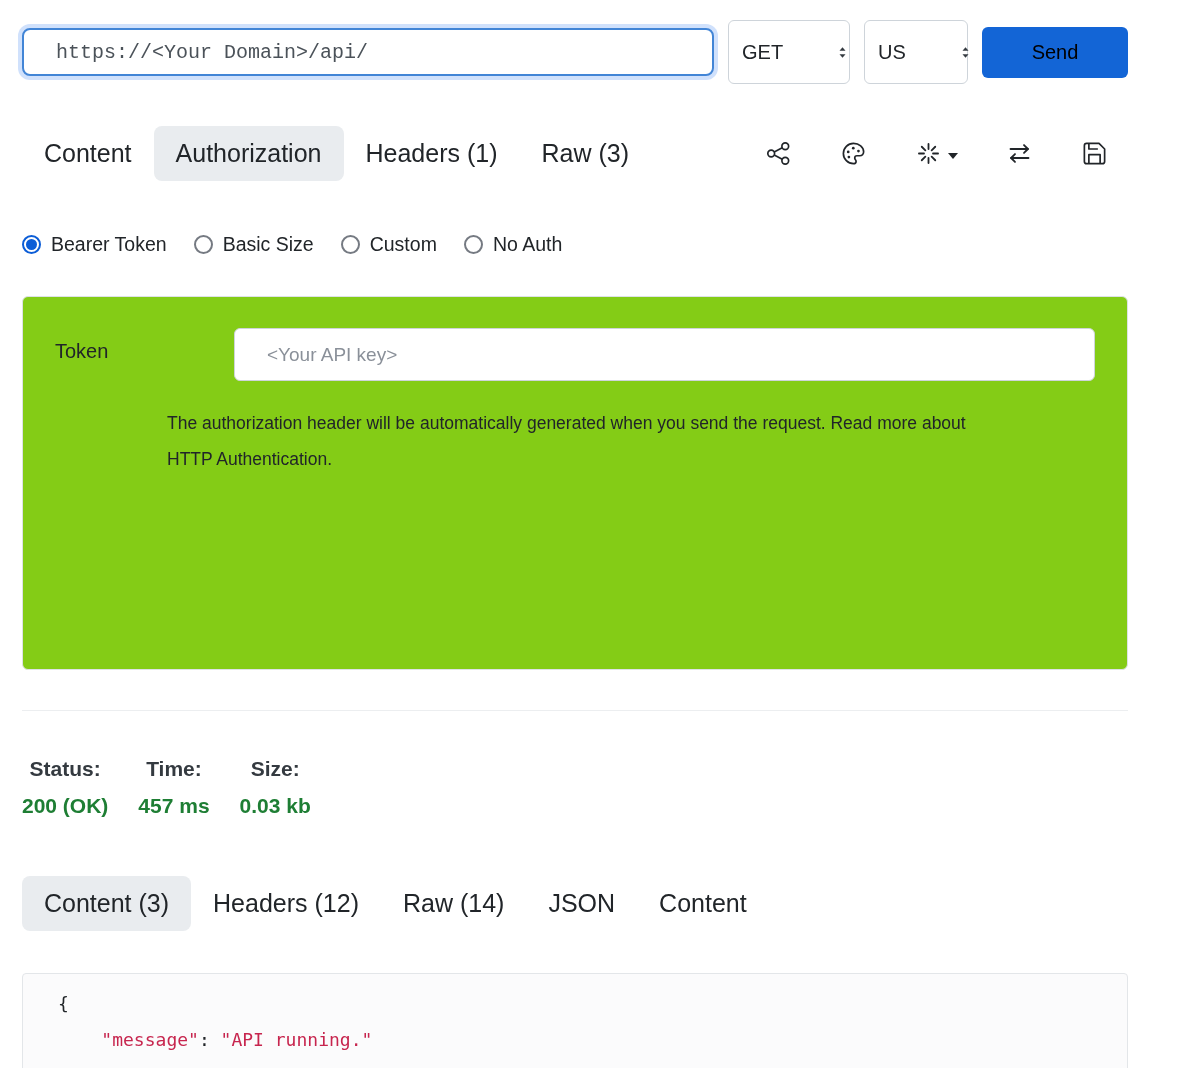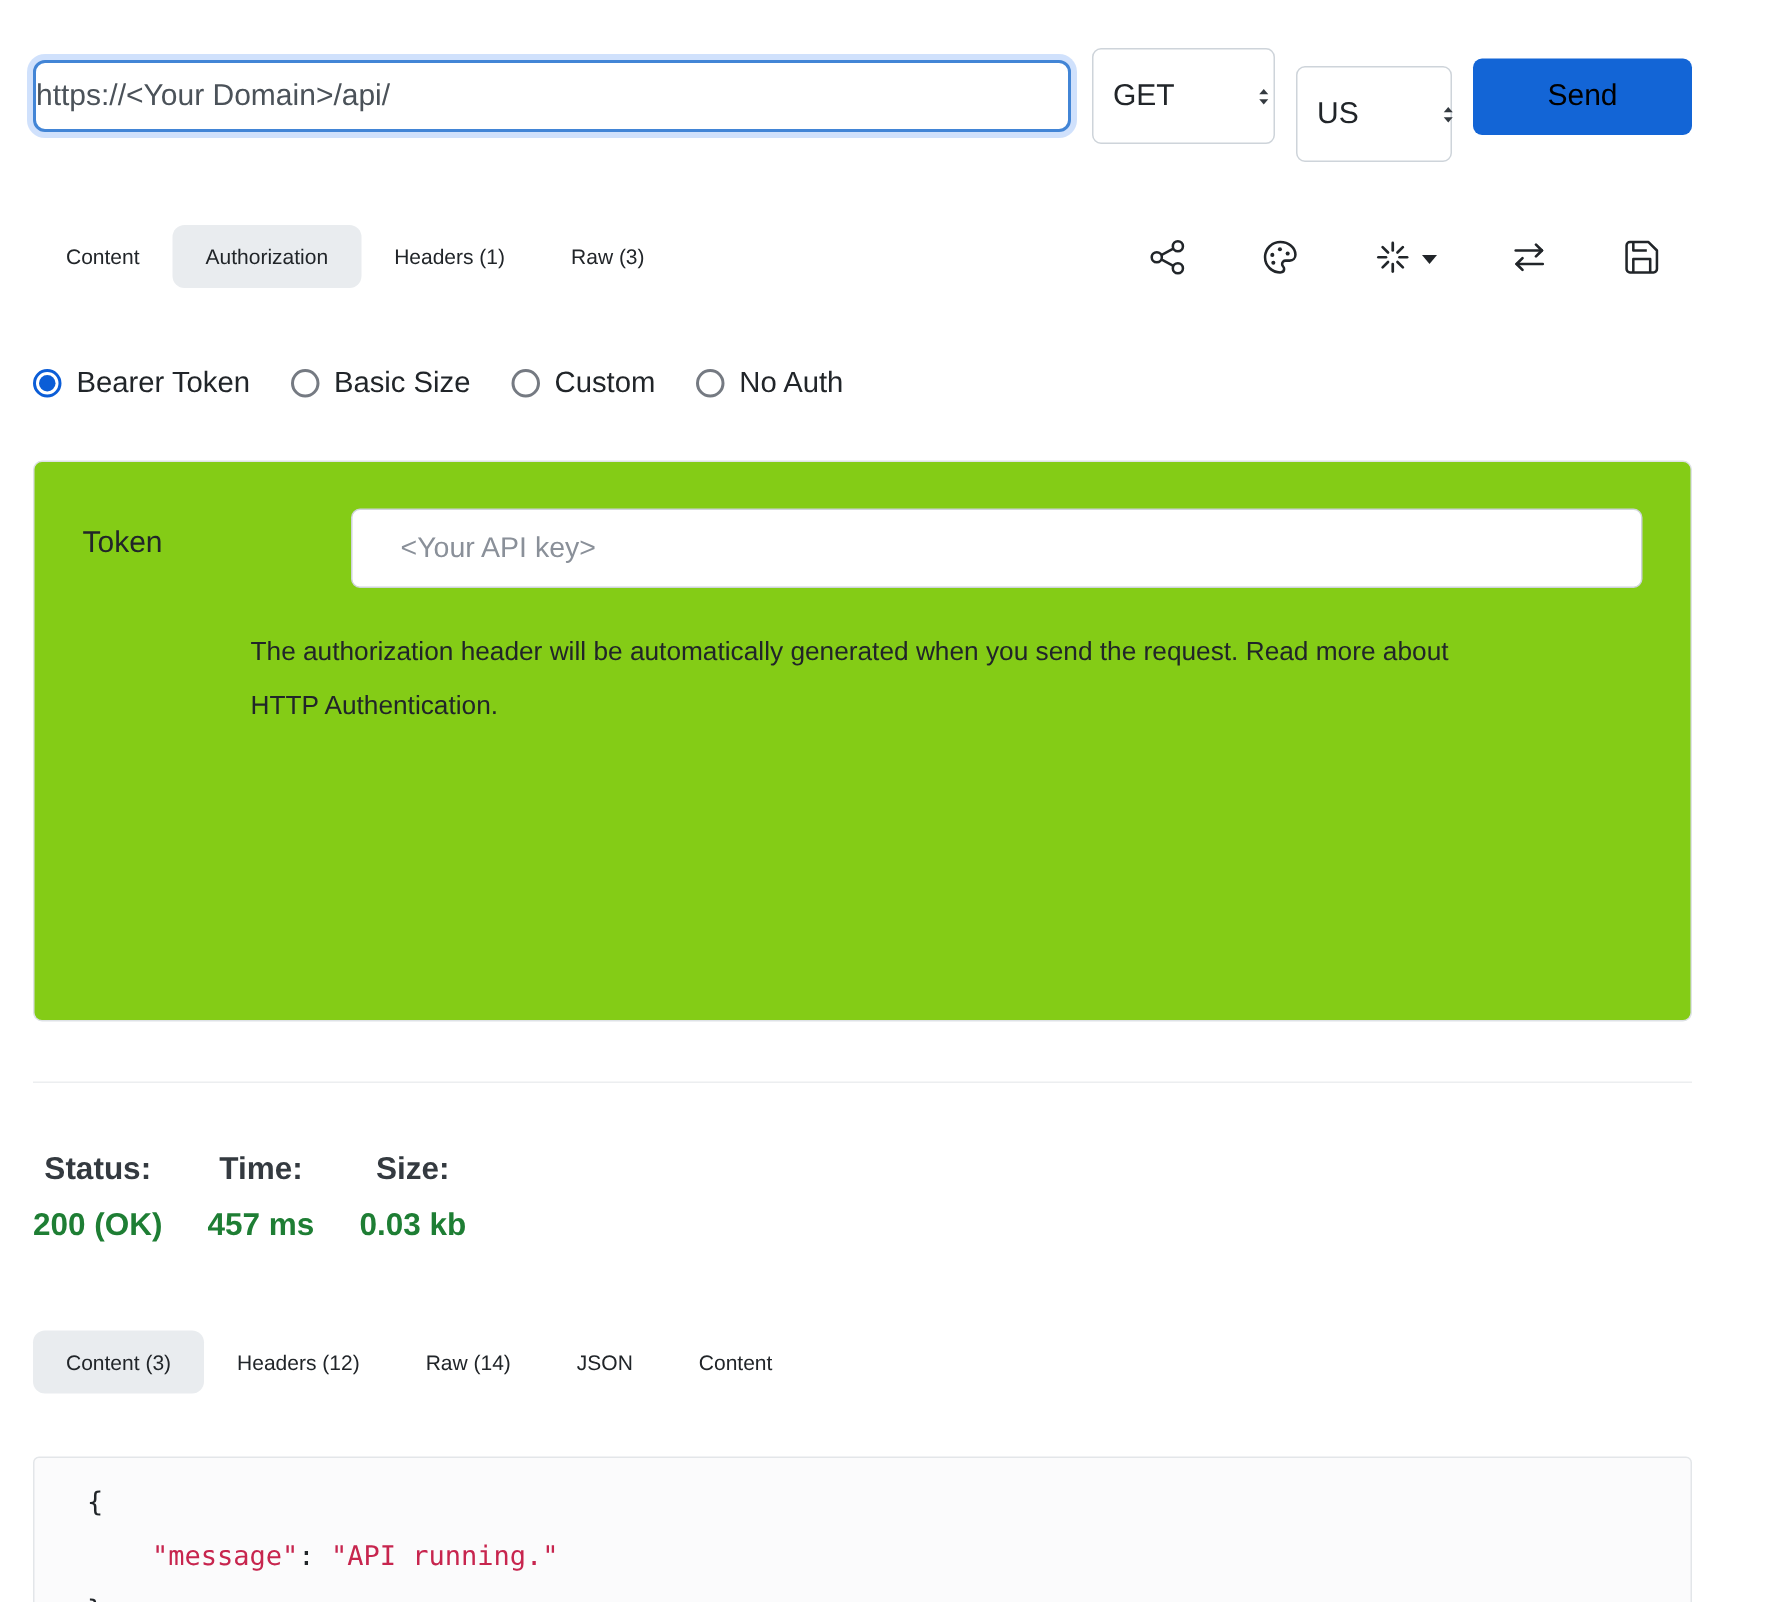--- a/index.html
+++ b/index.html
@@ -16,42 +16,42 @@
     font-family: "Liberation Sans", "DejaVu Sans", sans-serif;
   }
   .page { padding: 20px 64px 0 22px; }
 
   
   .request-row { display: flex; align-items: center; gap: 14px; }
   .url-input {
     flex: 1; height: 48px;
     border: 2px solid #4285d6; border-radius: 8px;
     box-shadow: 0 0 0 4px rgba(66,134,244,.25);
-    padding: 0 0; font-size: 20px; color: #4b5259;
-    font-family: Liberation Sans, sans-serif; outline: none;
+    padding: 0 32px; font-size: 20px; color: #4b5259;
+    font-family: Liberation Mono, monospace; outline: none;
   }
   .select-box {
     display: flex; align-items: center; justify-content: space-between;
     height: 64px; border: 1px solid #ced4da; border-radius: 6px;
     padding: 0 13px; font-size: 20px; color: #212529; cursor: pointer;
     background: #fff; flex: none; gap: 44px;
   }
   .select-box.method { width: 122px; }
-  .select-box.region { width: 104px; margin-top: 24px; }
+  .select-box.region { width: 104px; }
   .updown { width: 15px; height: 15px; color: #343a40; flex: none; margin-left: 8px; }
   .send-btn {
     width: 146px; height: 51px; flex: none;
     background: var(--accent); color: #000000; border: none; border-radius: 6px;
     font-size: 20px; font-family: inherit; cursor: pointer;
   }
 
   
   .tabs-row { display: flex; align-items: center; margin-top: 42px; }
   .tab {
-    padding: 13px 22px; font-size: 14px; border-radius: 8px;
+    padding: 13px 22px; font-size: 25px; border-radius: 8px;
     cursor: pointer; white-space: nowrap; color: #212529;
   }
   .tab.active { background: var(--tab-active-bg); }
   .toolbar { margin-left: auto; display: flex; align-items: center; gap: 48px; padding-right: 20px; }
   .icon-btn { display: inline-flex; align-items: center; cursor: pointer; color: #212529; }
   .icon-btn svg { width: 27px; height: 27px; }
   .caret {
     width: 0; height: 0; margin-left: 6px; margin-top: 4px;
     border-left: 5px solid transparent; border-right: 5px solid transparent;
     border-top: 6px solid #212529;

